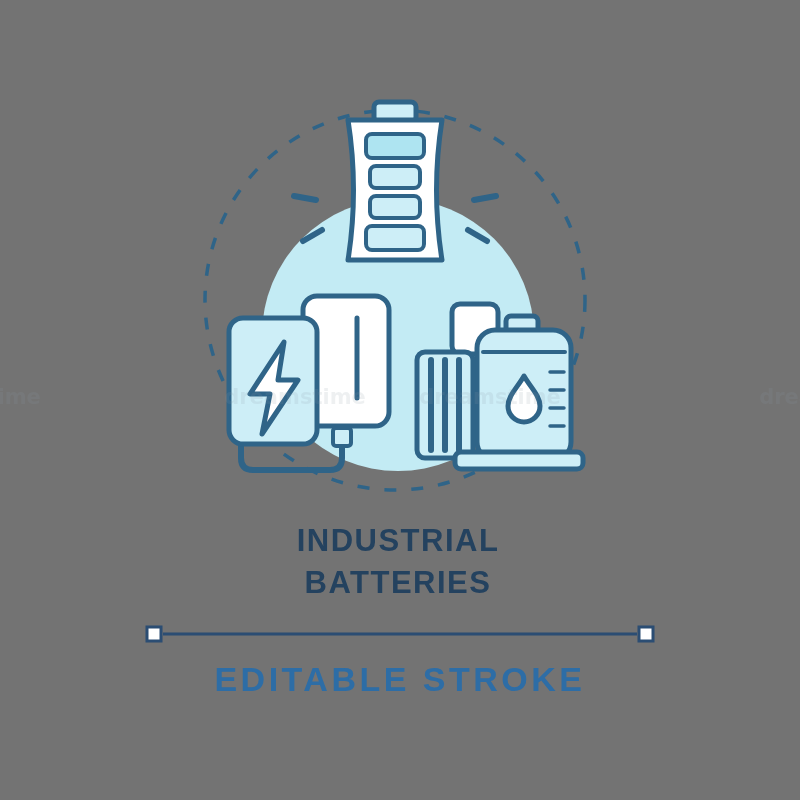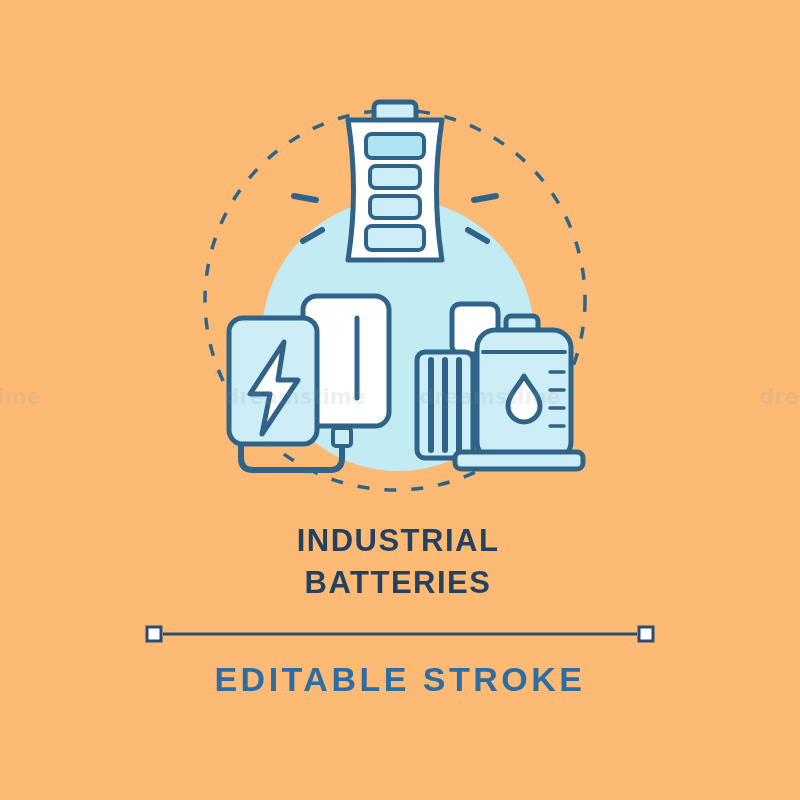--- a/index.html
+++ b/index.html
@@ -1,16 +1,16 @@
 <!DOCTYPE html>
 <html style="--outline: #2f6488; --fill_light: #cdeef7; --fill_bright: #aee4f1; --circle: #c3ebf4; --title_text: #24425f; --accent_text: #2d6da6; --divider: #2b4d73; --watermark: #8a9aa5;"><head>
 <meta charset="utf-8">
 <style>
   html,body{margin:0;padding:0;background:#fff;}
-  .canvas{position:relative;width:800px;height:800px;background:#fdba74;overflow:hidden;
+  .canvas{position:relative;width:800px;height:800px;background:#737373;overflow:hidden;
           font-family:"Liberation Sans",sans-serif;}
   svg{display:block;}
 
   .outline{stroke:var(--outline,#2f6488);stroke-width:5;stroke-linecap:round;stroke-linejoin:round;}
   .w4{stroke-width:4;}
   .w3{stroke-width:3.5;}
   .w6{stroke-width:6;}
   .f-none{fill:none;}
   .f-white{fill:#ffffff;}
   .f-light{fill:var(--fill_light,#cdeef7);}

